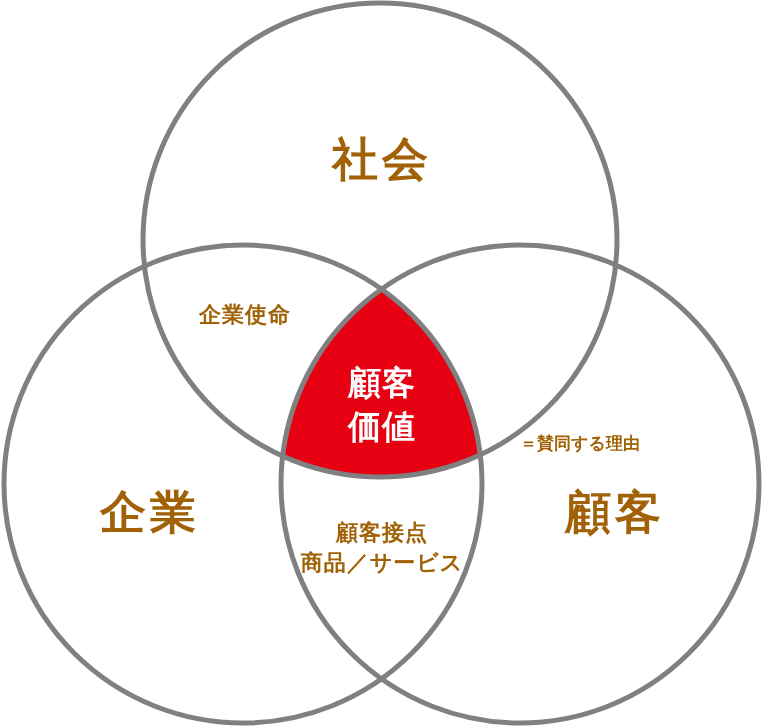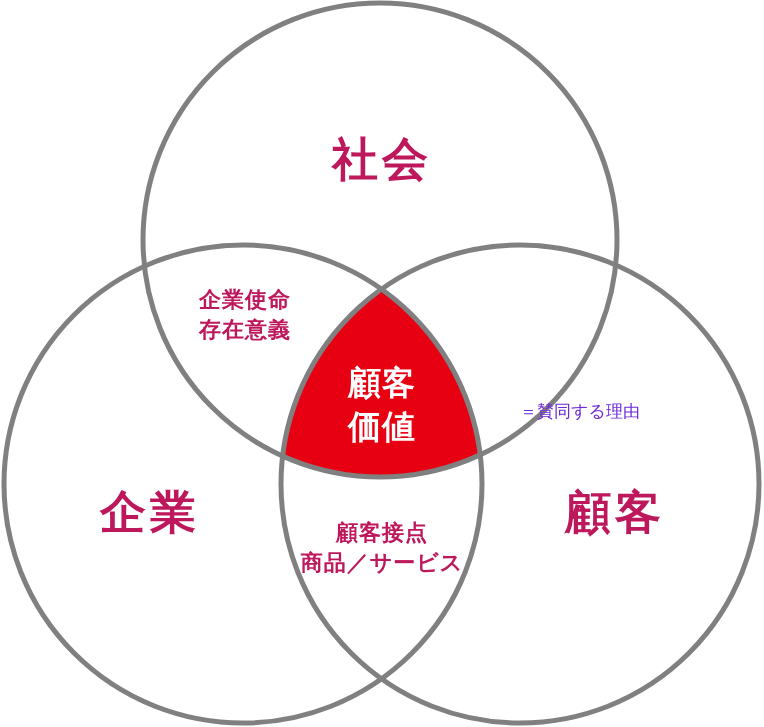--- a/index.html
+++ b/index.html
@@ -1,24 +1,24 @@
 <!DOCTYPE html>
 <html><head>
 <meta charset="utf-8">
 <style>
   html, body { margin: 0; padding: 0; background: #ffffff; }
   body { width: 764px; height: 727px; position: relative; overflow: hidden;
          font-family: "DejaVu Sans", "Liberation Sans", sans-serif; }
   svg.venn { position: absolute; left: 0; top: 0; }
-  .lbl { position: absolute; text-align: center; color: #be185d; white-space: nowrap;
+  .lbl { position: absolute; text-align: center; color: #a16207; white-space: nowrap;
          transform: translate(-50%, -50%); }
   .big { font-size: 46px; font-weight: bold; letter-spacing: 4px; }
   .mid { font-size: 22px; font-weight: bold; line-height: 30px; letter-spacing: 1px; }
   .center { font-size: 33px; font-weight: bold; color: #ffffff; line-height: 44px; letter-spacing: 1px; }
-  .reason { font-size: 17px; font-weight: normal; color: #6d28d9; }
+  .reason { font-size: 17px; font-weight: bold; color: #a16207; margin-top: 32px; }
   .line { display: block; }
 </style>
 </head>
 <body>
 
 <svg class="venn" width="764" height="727" viewBox="0 0 764 727">
   <defs>
     <clipPath id="clipA">
         <circle cx="380" cy="240" r="237"></circle>
       </clipPath>
@@ -35,21 +35,20 @@
   <circle cx="243" cy="484" r="239" fill="none" stroke="#808080" stroke-width="5"></circle>
   <circle cx="520" cy="484" r="239" fill="none" stroke="#808080" stroke-width="5"></circle>
 </svg>
 
 <div class="lbl big" style="left:382px; top:160px;">社会</div>
 <div class="lbl big" style="left:150px; top:513px;">企業</div>
 <div class="lbl big" style="left:615px; top:513px;">顧客</div>
 
 <div class="lbl mid" style="left:245px; top:315px;">
   <span class="line">企業使命</span>
-  <span class="line">存在意義</span>
 </div>
 
 <div class="lbl mid" style="left:512px; top:315px;">
 </div>
 
 <div class="lbl mid" style="left:382px; top:548px;">
   <span class="line">顧客接点</span>
   <span class="line">商品／サービス</span>
 </div>
 

